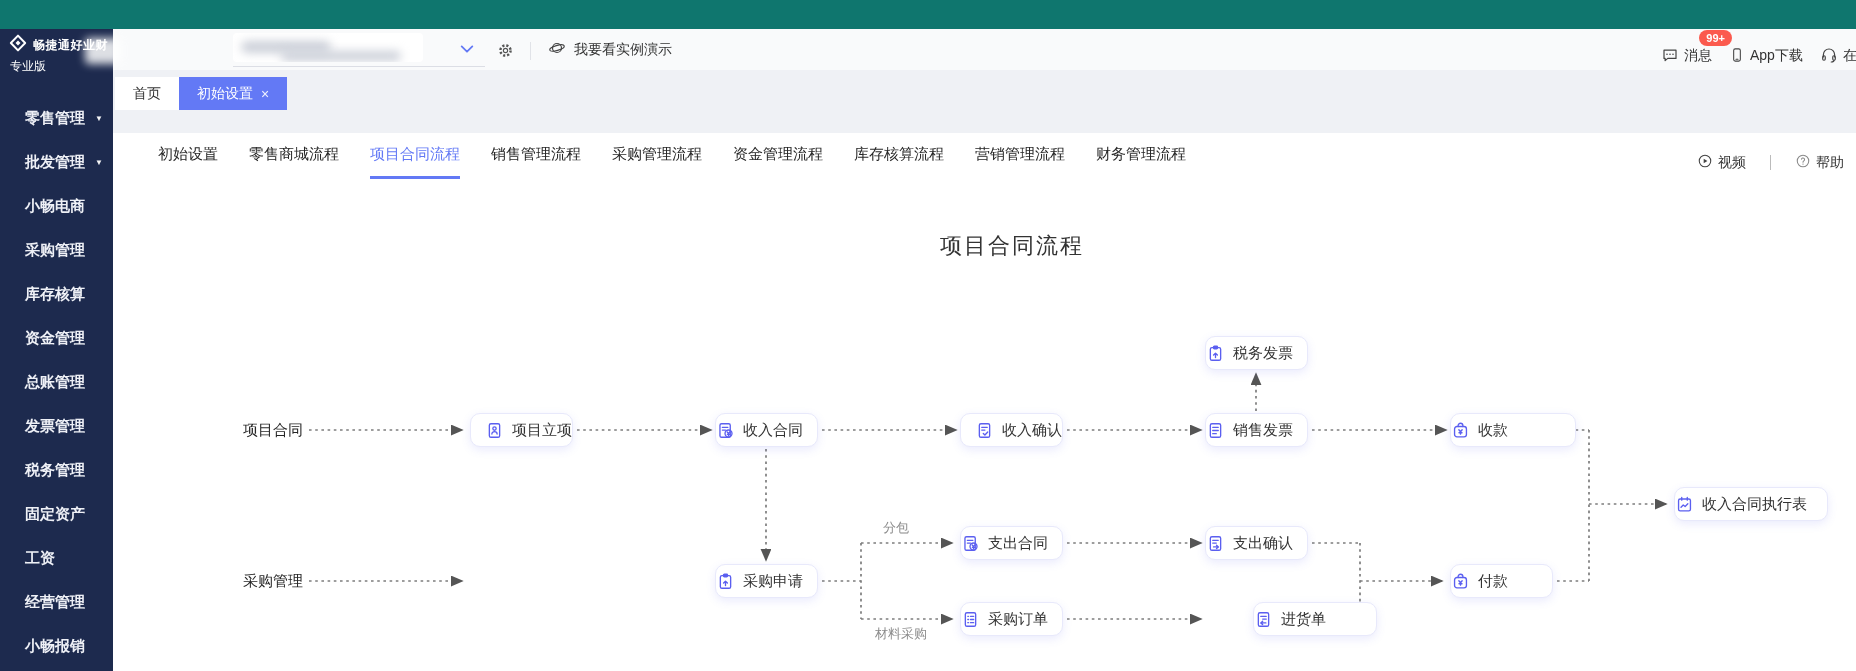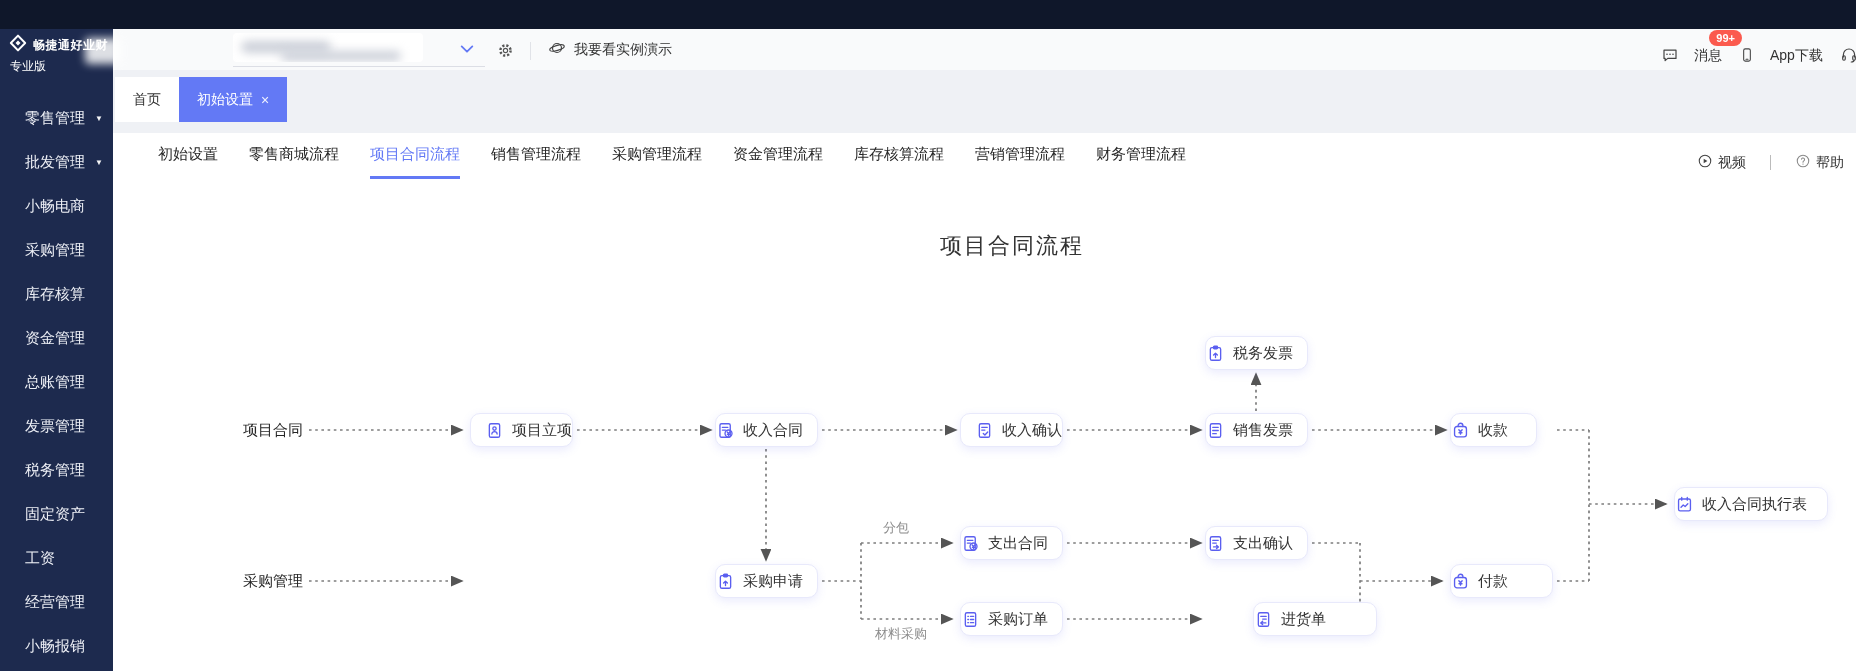--- a/index.html
+++ b/index.html
@@ -1,46 +1,46 @@
 <!DOCTYPE html>
 <html style="--accent: #6379f5; --sidebar-bg: #1d2a4e; --badge-bg: #fb5a4e;"><head>
 <meta charset="utf-8">
 <style>
   html,body{margin:0;padding:0;background:#fff;}
   body{font-family:"Liberation Sans","DejaVu Sans",sans-serif;-webkit-font-smoothing:antialiased;}
-  .stage{position:relative;width:1856px;height:671px;background:#0f172a;overflow:hidden;}
+  .stage{position:relative;width:1856px;height:671px;background:#0f766e;overflow:hidden;}
   .app{position:absolute;left:0;top:29px;right:0;bottom:0;}
 
   
   .sidebar{position:absolute;left:0;top:0;bottom:0;width:113px;background:var(--sidebar-bg);z-index:5;}
   .logo-block{position:relative;height:41px;padding:4px 0 0 8px;box-sizing:border-box;}
   .logo-row{display:flex;align-items:center;gap:5px;}
   .brand-name{color:#fff;font-size:12px;font-weight:bold;white-space:nowrap;letter-spacing:.5px;}
   .brand-edition{color:#fff;font-size:12px;margin:1px 0 0 2px;}
   .logo-blur{position:absolute;right:-8px;top:9px;width:36px;height:26px;background:#fff;opacity:.85;filter:blur(4px);border-radius:4px;}
-  .side-list{padding-top:26px;}
+  .side-list{padding-top:26px;font-weight:bold;}
   .side-item{height:44px;display:flex;align-items:center;padding-left:25px;color:#eef0f6;font-size:15px;cursor:pointer;}
   .side-item .caret{font-size:8px;margin-left:10px;opacity:.95;color:#fff;}
 
   
   .topbar{position:absolute;left:113px;right:0;top:0;height:41px;background:#f9fafb;}
   .search-box{position:absolute;left:120px;top:4px;width:190px;height:29px;background:#fff;border-radius:4px;overflow:hidden;cursor:text;}
   .search-box .blob{position:absolute;background:#ccd0d9;filter:blur(5px);border-radius:8px;}
   .search-underline{position:absolute;left:120px;top:37px;width:252px;height:1px;background:#dcdee5;}
   .tb-ico{position:absolute;cursor:pointer;display:flex;align-items:center;}
   .v-div{position:absolute;width:1px;height:18px;background:#e1e3e8;top:13px;}
   .demo-link{position:absolute;left:435px;top:0;height:41px;display:flex;align-items:center;gap:8px;font-size:14px;color:#333;cursor:pointer;}
   .tb-right{position:absolute;left:1548px;top:0;height:41px;display:flex;align-items:center;gap:17px;padding-top:13px;box-sizing:border-box;}
-  .tb-item{display:flex;align-items:center;gap:15px;font-size:14px;color:#333;cursor:pointer;position:relative;white-space:nowrap;}
+  .tb-item{display:flex;align-items:center;gap:5px;font-size:14px;color:#333;cursor:pointer;position:relative;white-space:nowrap;}
   .badge{position:absolute;top:-16px;right:-20px;background:var(--badge-bg);color:#fff;font-size:11px;font-weight:bold;padding:2px 7px;border-radius:9px;line-height:1.1;}
 
   
   .tabstrip{position:absolute;left:113px;right:0;top:41px;height:63px;background:#eff1f5;}
   .wtabs{position:absolute;left:2px;top:7px;height:33px;display:flex;}
-  .wtab{height:45px;display:flex;align-items:center;justify-content:center;padding:0 18px;font-size:14px;color:#333;background:#fff;cursor:pointer;gap:8px;}
+  .wtab{height:33px;display:flex;align-items:center;justify-content:center;padding:0 18px;font-size:14px;color:#333;background:#fff;cursor:pointer;gap:8px;}
   .wtab.active{background:var(--accent);color:#fff;}
   .wtab .close{font-size:14px;line-height:1;opacity:.9;cursor:pointer;}
 
   
   .card{position:absolute;left:113px;top:104px;right:0;bottom:0;background:#fff;}
   .ctabs{position:absolute;left:45px;top:12px;display:flex;gap:31px;z-index:3;}
   .ctab{font-size:15px;color:#262626;padding-bottom:12px;cursor:pointer;white-space:nowrap;}
   .ctab.active{color:var(--accent);border-bottom:3px solid var(--accent);}
   .card-tools{position:absolute;right:12px;top:20px;display:flex;align-items:center;gap:24px;font-size:14px;color:#333;z-index:3;}
   .tool{display:flex;align-items:center;gap:5px;cursor:pointer;}
@@ -363,21 +363,21 @@
               <use href="#sym-doc-check-icon"></use>
             </svg>
             <span>收入确认</span>
           </div>
           <div class="fnode" style="left: 1092px; top: 280px; width: 103px; text-align: right;">
             <svg width="19" height="19" viewBox="0 0 24 24" style="stroke:#5b5ff0;fill:none;stroke-width:1.7;stroke-linecap:round;stroke-linejoin:round;">
               <use href="#sym-invoice-icon"></use>
             </svg>
             <span>销售发票</span>
           </div>
-          <div class="fnode" style="left: 1337px; top: 280px; width: 87px;">
+          <div class="fnode" style="left: 1337px; top: 280px; width: 126px;">
             <svg width="19" height="19" viewBox="0 0 24 24" style="stroke:#5b5ff0;fill:none;stroke-width:1.7;stroke-linecap:round;stroke-linejoin:round;">
               <use href="#sym-money-box-icon"></use>
             </svg>
             <span>收款</span>
           </div>
           <div class="fnode" style="left: 1092px; top: 203px; width: 103px;">
             <svg width="19" height="19" viewBox="0 0 24 24" style="stroke:#5b5ff0;fill:none;stroke-width:1.7;stroke-linecap:round;stroke-linejoin:round;">
               <use href="#sym-clipboard-up-icon"></use>
             </svg>
             <span>税务发票</span>

